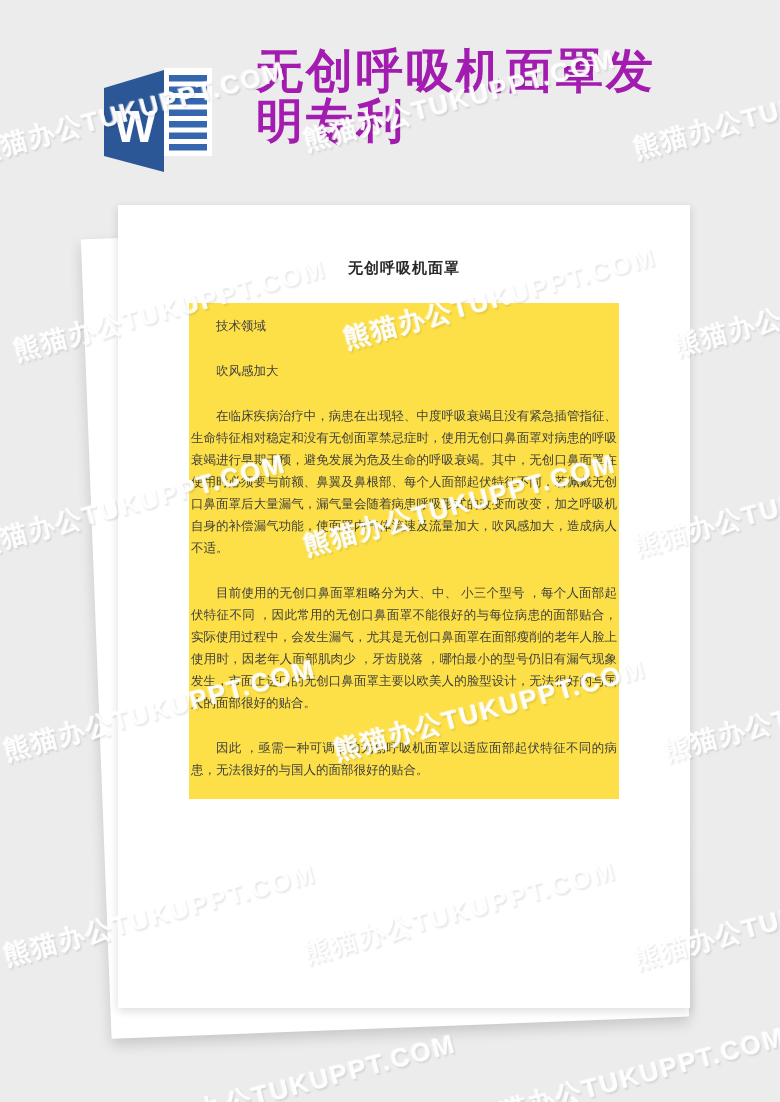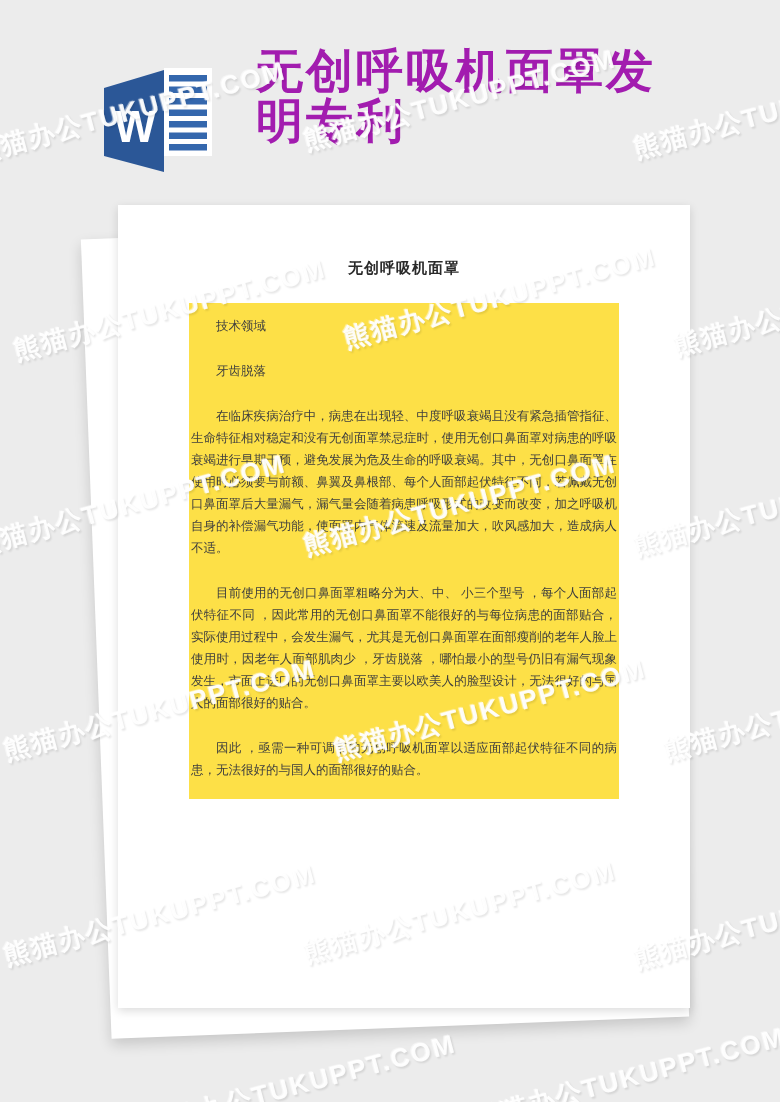--- a/index.html
+++ b/index.html
@@ -80,21 +80,21 @@
   </svg>
 
   <div class="banner-title">无创呼吸机面罩发明专利</div>
 
   <div class="page page-back"></div>
 
   <div class="page page-main">
     <h1 class="doc-title">无创呼吸机面罩</h1>
     <div class="doc-body">
         <p>技术领域</p>
-        <p>牙齿脱落</p>
+        <p>吹风感加大</p>
         <p>在临床疾病治疗中，病患在出现轻、中度呼吸衰竭且没有紧急插管指征、生命特征相对稳定和没有无创面罩禁忌症时，使用无创口鼻面罩对病患的呼吸衰竭进行早期干预，避免发展为危及生命的呼吸衰竭。其中，无创口鼻面罩在使用时必须要与前额、鼻翼及鼻根部、每个人面部起伏特征不同，若佩戴无创口鼻面罩后大量漏气，漏气量会随着病患呼吸形式的改变而改变，加之呼吸机自身的补偿漏气功能，使面罩内气体流速及流量加大，吹风感加大，造成病人不适。</p>
         <p>目前使用的无创口鼻面罩粗略分为大、中、 小三个型号 ，每个人面部起伏特征不同 ，因此常用的无创口鼻面罩不能很好的与每位病患的面部贴合，实际使用过程中，会发生漏气，尤其是无创口鼻面罩在面部瘦削的老年人脸上使用时，因老年人面部肌肉少 ，牙齿脱落 ，哪怕最小的型号仍旧有漏气现象发生，市面上进口的无创口鼻面罩主要以欧美人的脸型设计，无法很好的与国人的面部很好的贴合。</p>
         <p>因此 ，亟需一种可调节的无创呼吸机面罩以适应面部起伏特征不同的病患，无法很好的与国人的面部很好的贴合。</p>
       </div>
   </div>
 
   <div class="watermark-layer">
       <span class="watermark" style="left: 130px; top: 112px;">熊猫办公TUKUPPT.COM</span>
       <span class="watermark" style="left: 460px; top: 100px;">熊猫办公TUKUPPT.COM</span>
       <span class="watermark" style="left: 790px; top: 108px;">熊猫办公TUKUPPT.COM</span>

